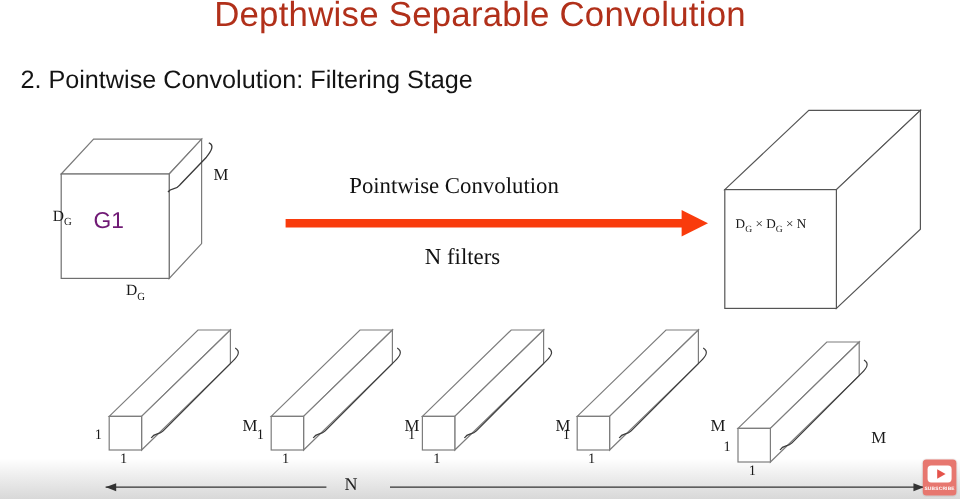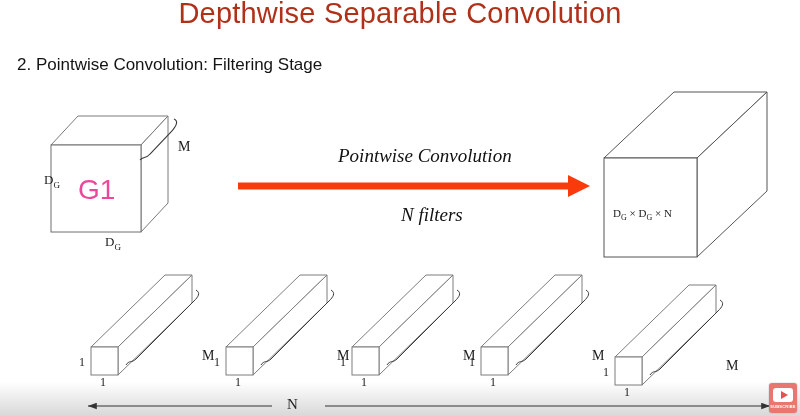--- a/index.html
+++ b/index.html
@@ -16,40 +16,40 @@
   }
   .title{
     position:absolute;left:0;top:-3px;width:800px;text-align:center;
     font-size:29px;font-weight:400;letter-spacing:.2px;
     color:#b1301a;
     font-family:"Liberation Sans", sans-serif;
     white-space:nowrap;
   }
   .subtitle{
     position:absolute;left:17px;top:55px;
-    font-size:17px;color:#141414;font-weight:400;white-space:nowrap;text-align:right;
+    font-size:21px;color:#141414;font-weight:400;white-space:nowrap;text-align:right;
   }
   svg.fig{position:absolute;left:0;top:0;width:800px;height:416px;}
   .lbl{
     position:absolute;font-family:"Liberation Serif", serif;
     color:#1a1a1a;white-space:nowrap;
   }
   .lbl-dg{font-size:13px;margin-left:24px;}
   .lbl-dg sub{font-size:9px;}
   .lbl-m{font-size:14px;}
   .lbl-one{font-size:12px;}
   .lbl-g1{
     position:absolute;font-family:"Liberation Sans", sans-serif;
-    font-size:28px;color:#ec4899;white-space:nowrap;
+    font-size:19px;color:#701a75;white-space:nowrap;
   }
   .lbl-out{font-size:11px;}
   .lbl-out sub{font-size:8px;}
   .cap{
     position:absolute;font-family:"Liberation Serif", serif;
-    font-style:italic;font-size:19px;color:#111;white-space:nowrap;margin-left:47px;
+    font-size:19px;color:#111;white-space:nowrap;
   }
   .lbl-n{
     position:absolute;font-family:"Liberation Serif", serif;
     font-size:15px;color:#222;
   }
   
   .yt-badge{
     position:absolute;right:3px;bottom:3px;width:28px;height:30px;
     background:#e7776f;border-radius:3px;
     display:flex;flex-direction:column;align-items:center;justify-content:center;
@@ -163,21 +163,21 @@
 </div>
 <div class="lbl lbl-dg" style="left:81px;top:234px;">
   <span>D</span><sub>G</sub>
 </div>
 <div class="lbl lbl-m" style="left:178px;top:139px;">M</div>
 <div class="lbl-g1" style="left:78px;top:174px;">G1</div>
 
 <div class="cap" style="left:291px;top:145px;">Pointwise Convolution</div>
 <div class="cap" style="left:354px;top:204px;">N filters</div>
 
-<div class="lbl lbl-out" style="left:613px;top:207px;">
+<div class="lbl lbl-out" style="left:613px;top:181px;">
   <span>D</span><sub>G</sub><span> × </span><span>D</span><sub>G</sub><span> × </span><span>N</span>
 </div>
 
 <div class="lbl lbl-one" style="left:79px;top:355px;">1</div>
 <div class="lbl lbl-one" style="left:100px;top:375px;">1</div>
 <div class="lbl lbl-m" style="left:202px;top:348px;">M</div>
 
 <div class="lbl lbl-one" style="left:214px;top:355px;">1</div>
 <div class="lbl lbl-one" style="left:235px;top:375px;">1</div>
 <div class="lbl lbl-m" style="left:337px;top:348px;">M</div>

